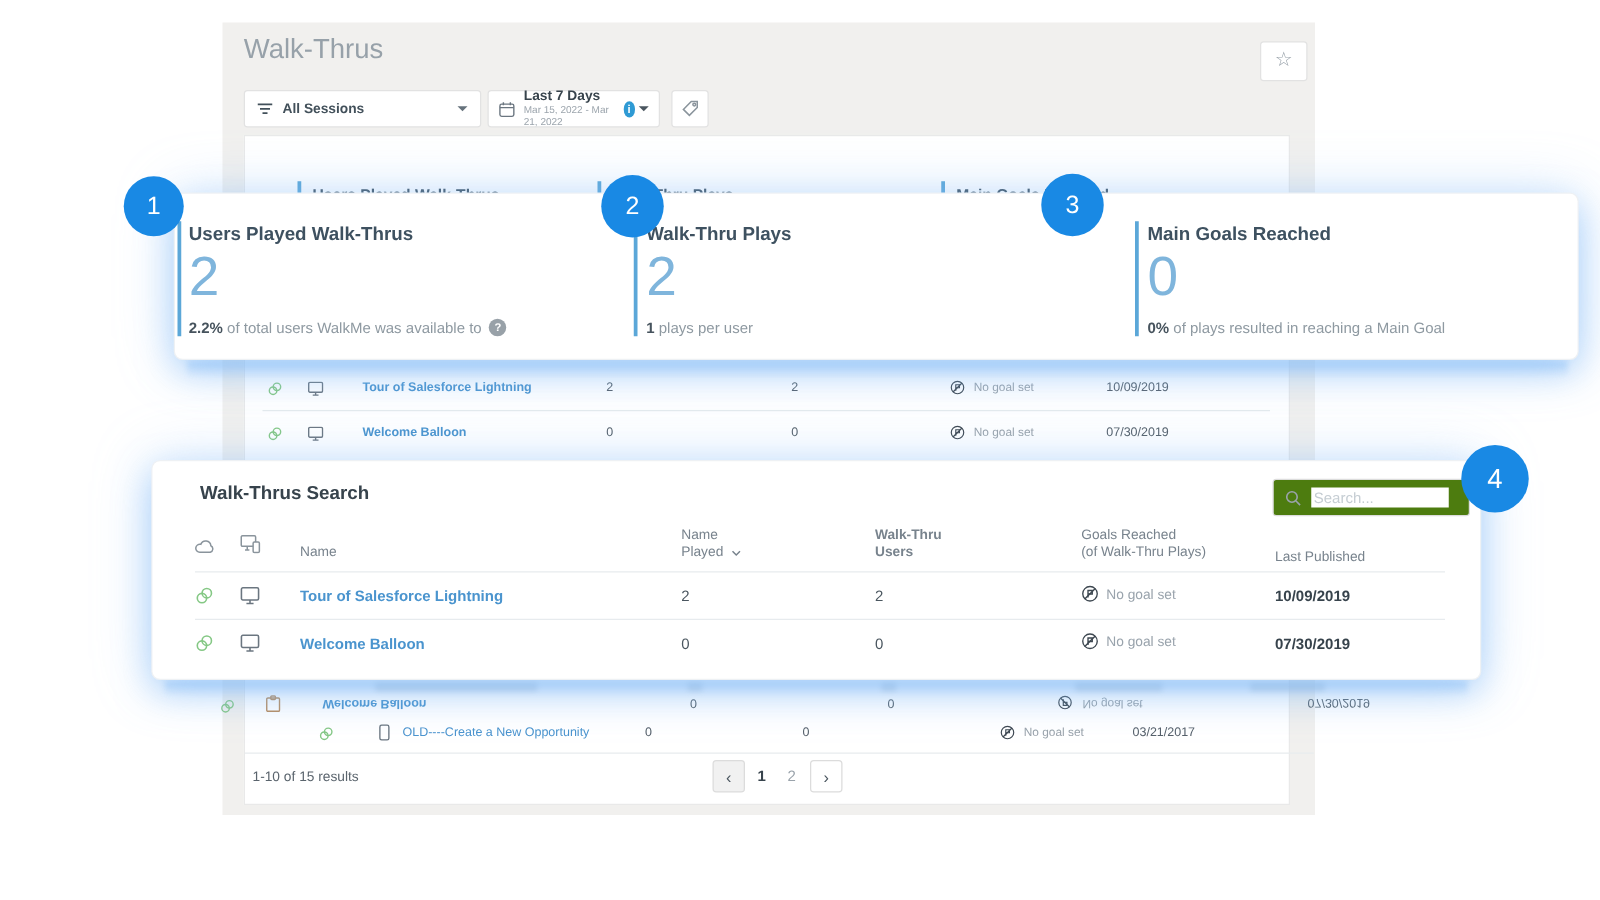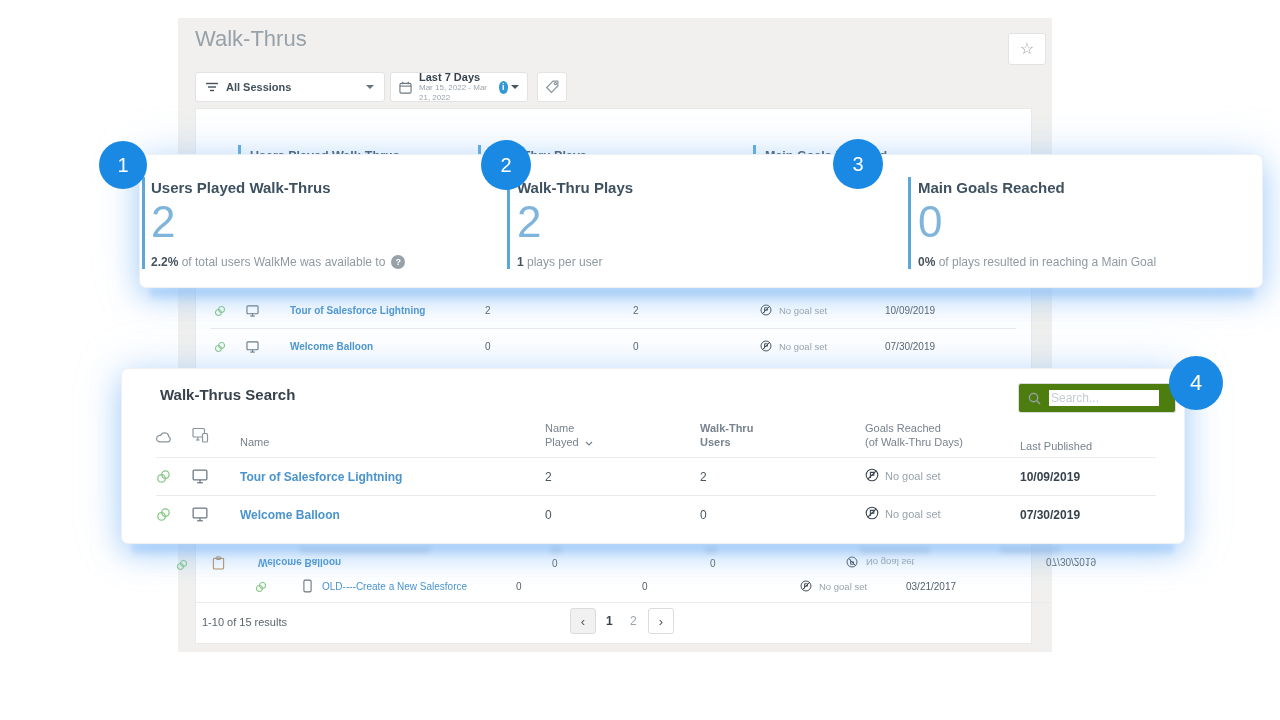--- a/index.html
+++ b/index.html
@@ -206,21 +206,21 @@
       <svg width="12" height="12" viewBox="0 0 14 14" fill="none" stroke="#85c885" stroke-width="1.3">
           <circle cx="5.2" cy="8.8" r="3.5"></circle>
           <circle cx="8.8" cy="5.2" r="3.5"></circle>
         </svg>
     </span>
     <span class="abs icon" style="left:303px; top:579px;">
       <svg width="9" height="14" viewBox="0 0 10 15" fill="none" stroke="#6b7680" stroke-width="1.2">
           <rect x="1" y="1" width="8" height="13" rx="1.5"></rect>
         </svg>
     </span>
-    <span class="abs s-link" style="left:322px; top:581px; font-weight:normal;">OLD----Create a New Salesforce</span>
+    <span class="abs s-link" style="left:322px; top:581px; font-weight:normal;">OLD----Create a New Opportunity</span>
     <span class="abs s-val" style="left:516px; top:581px;">0</span>
     <span class="abs s-val" style="left:642px; top:581px;">0</span>
     <span class="abs icon" style="left:800px; top:580px; color:#3d4750;">
       <svg width="12" height="12" viewBox="0 0 14 14" fill="none" stroke="#3d4750" stroke-width="1.1">
           <circle cx="7" cy="7" r="5.8"></circle>
           <line x1="2.8" y1="11.2" x2="11.2" y2="2.8"></line>
           <path d="M5.4 10 V4.4 h3.4 v2.8 h-3.4"></path>
         </svg>
     </span>
     <span class="abs s-nogoal" style="left:819px; top:581px;">No goal set</span>
@@ -309,21 +309,21 @@
       <svg style="display:inline-block; margin-left:3px;" width="8" height="5" viewBox="0 0 8 5" fill="none" stroke="#78838d" stroke-width="1.2">
           <path d="M1 1 L4 4 L7 1"></path>
         </svg>
     </span>
     <span class="abs hdr-lbl" style="left:578px; top:52px;font-weight:bold;">
       <span>Walk-Thru</span><br>
       <span>Users</span>
     </span>
     <span class="abs hdr-lbl" style="left:743px; top:52px;">
       <span>Goals Reached</span><br>
-      <span>(of Walk-Thru Days)</span>
+      <span>(of Walk-Thru Plays)</span>
     </span>
     <span class="abs hdr-lbl" style="left:898px; top:70px;">Last Published</span>
 
     <div class="abs sep" style="left:34px; top:88px; width:1000px;"></div>
 
     <div class="abs" style="left:0; top:88px; width:1062px; height:38px;">
       <span class="abs icon" style="left:34px; top:12px; color:#85c885;">
         <svg width="15" height="15" viewBox="0 0 14 14" fill="none" stroke="#85c885" stroke-width="1.2">
             <circle cx="5.2" cy="8.8" r="3.5"></circle>
             <circle cx="8.8" cy="5.2" r="3.5"></circle>

